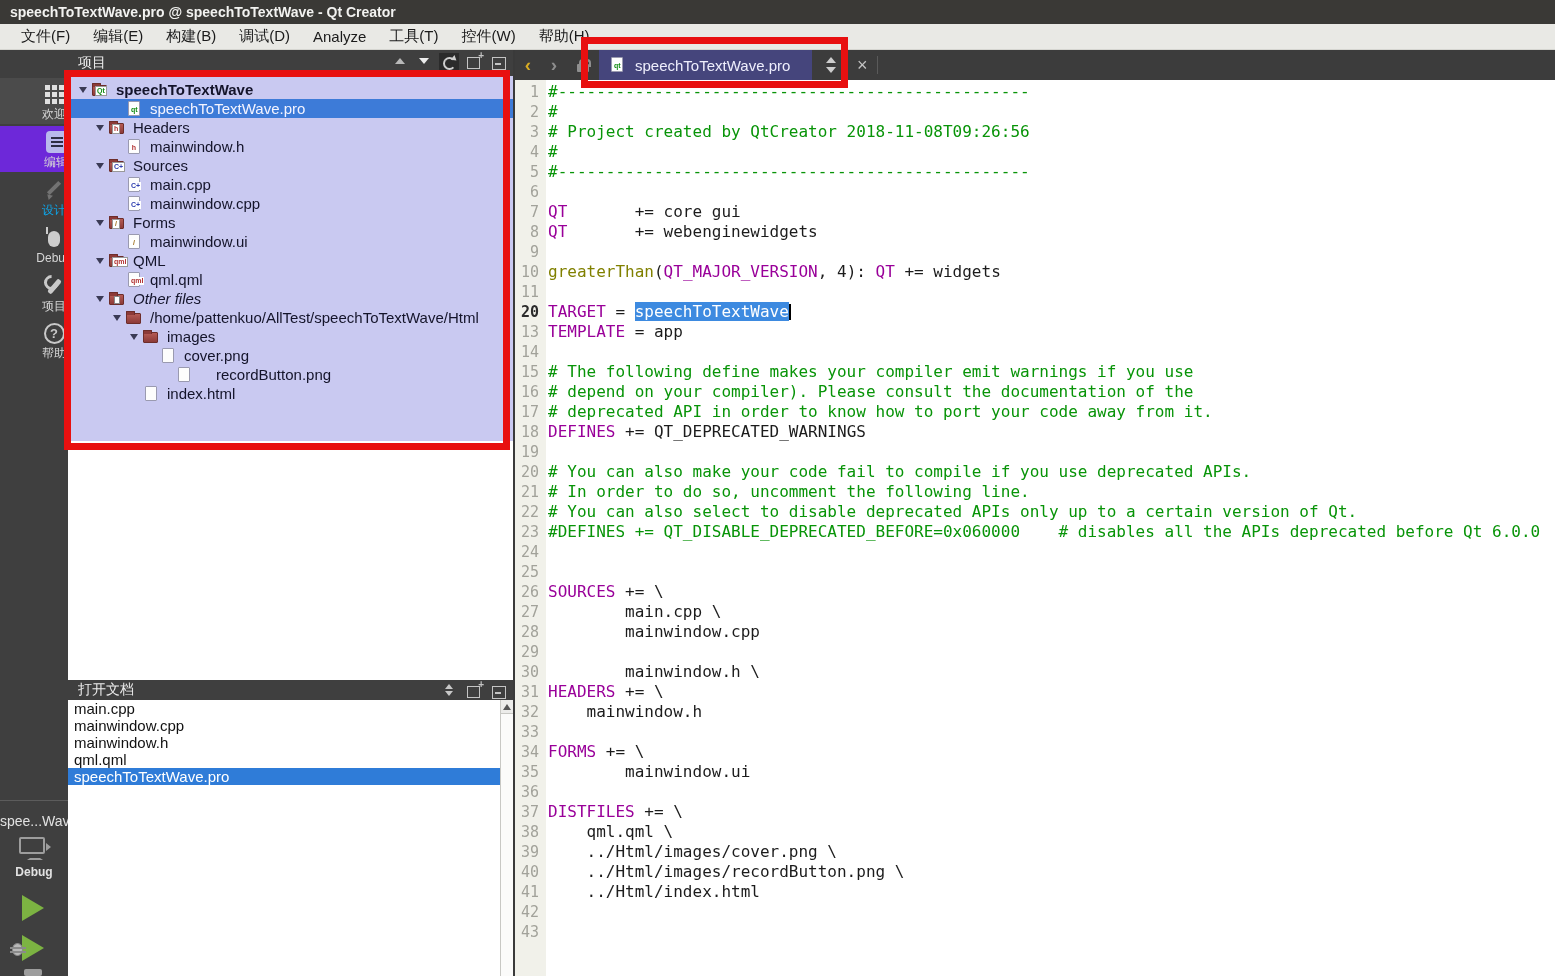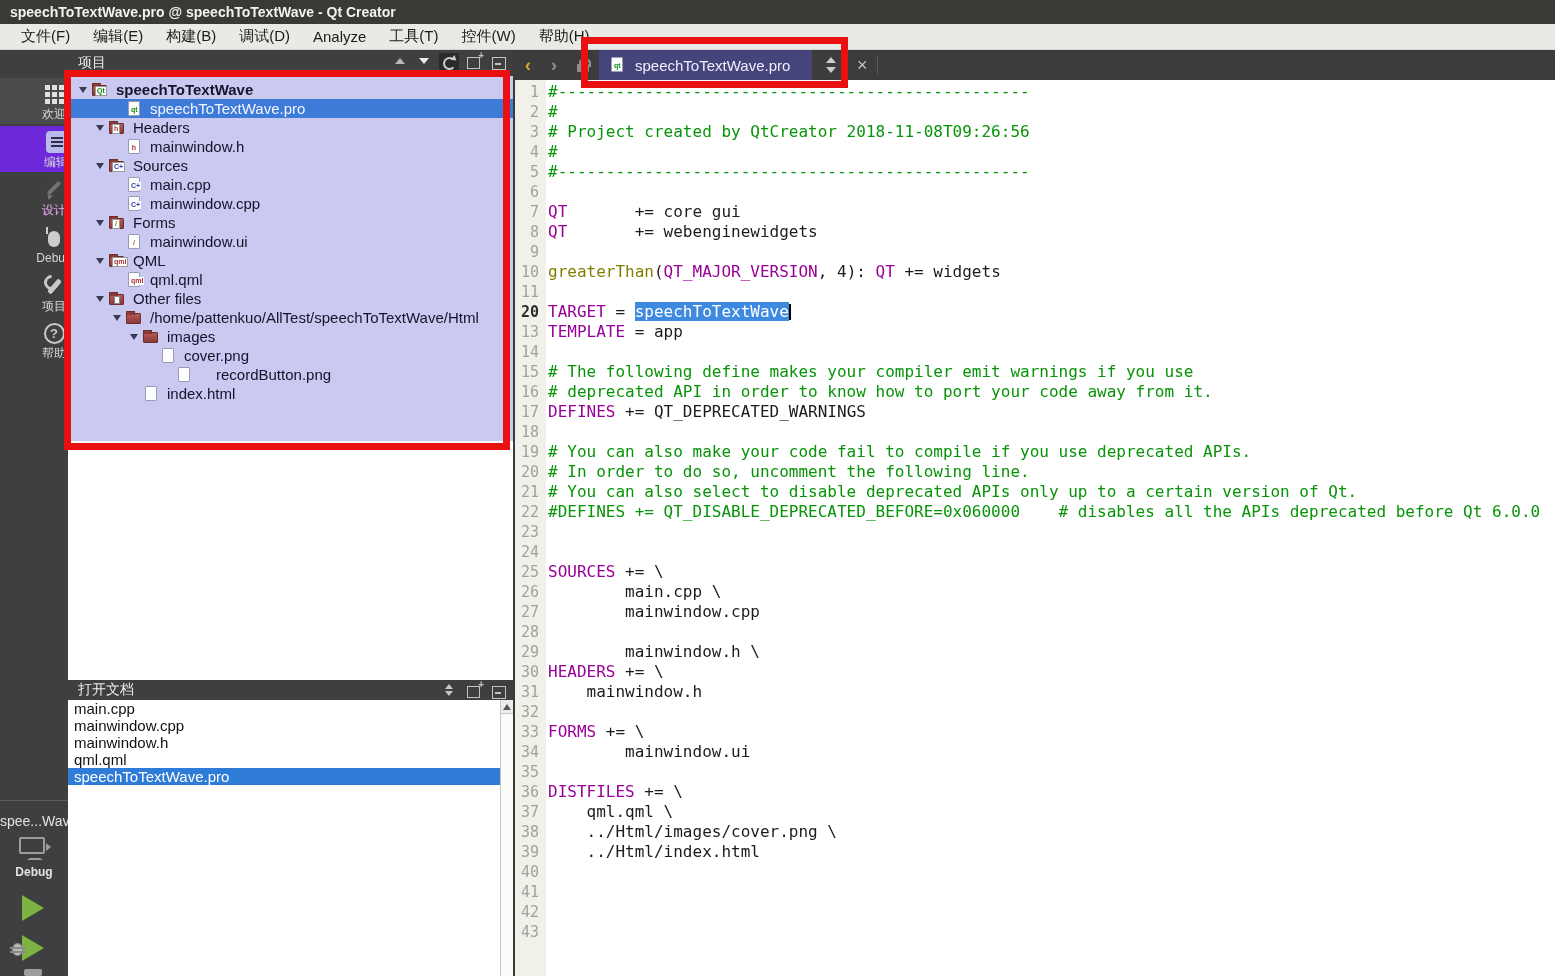--- a/index.html
+++ b/index.html
@@ -17,21 +17,21 @@
   .menu-item { font-size:15px; color:#1b1b1b; padding:2px 12px 2px 11px; white-space:nowrap; }
 
   
   #modebar { position:absolute; left:0; top:50px; width:68px; height:926px;
              background:#3f3f3f; padding-top:28px; }
   .mode { width:68px; height:46px; margin-bottom:2px; display:flex; flex-direction:column;
           align-items:center; justify-content:center;padding-left:40px; }
   .mode .mlabel { font-size:12px; color:#d6d6d6; margin-top:3px; line-height:12px; }
   .mode.highlight { background:#4b4b4b; }
   .mode.active { background:#6d28d9;align-items:flex-end; }
-  .mode.disabled .mlabel { color:#f0abfc; }
+  .mode.disabled .mlabel { color:#0ea5e9; }
 
   .micon { position:relative; width:24px; height:22px; }
   .grid-icon::before { content:""; position:absolute; left:3px; top:2px; width:5px; height:5px;
       background:#e0e0e0;
       box-shadow:7px 0 #e0e0e0, 14px 0 #e0e0e0, 0 7px #e0e0e0, 7px 7px #e0e0e0,
                  14px 7px #e0e0e0, 0 14px #e0e0e0, 7px 14px #e0e0e0, 14px 14px #e0e0e0; }
   .edit-icon { background:#b9b9ec; border-radius:4px; width:22px; height:22px; }
   .edit-icon::before { content:""; position:absolute; left:5px; top:6px; width:12px; height:2px;
       background:#2e2e44; box-shadow:0 4px #2e2e44, 0 8px #2e2e44; }
   .pencil-icon::before { content:""; position:absolute; left:10px; top:1px; width:4px; height:16px;
@@ -342,21 +342,21 @@
           <span>QML</span>
         </div>
         <div class="trow" style="padding-left: 44px;">
           <span class="tspace"></span>
           <span class="ticon">
             <span class="t-file"></span>
             <span class="tbadge bc-red on-file">qml</span>
           </span>
           <span>qml.qml</span>
         </div>
-        <div class="trow" style="padding-left: 27px;">
+        <div class="trow" style="padding-left: 27px; font-style: italic;">
           <span class="tarrow"></span>
           <span class="ticon">
             <span class="t-folder"></span>
             <span class="badge-doc"></span>
           </span>
           <span>Other files</span>
         </div>
         <div class="trow" style="padding-left: 44px;">
           <span class="tarrow"></span>
           <span class="ticon">
@@ -488,20 +488,21 @@
         <div class="cline"></div>
         <div class="cline"><span class="kw">QT</span><span class="pl">       += core gui</span></div>
         <div class="cline"><span class="kw">QT</span><span class="pl">       += webenginewidgets</span></div>
         <div class="cline"></div>
         <div class="cline"><span class="fn">greaterThan</span><span class="pl">(</span><span class="kw">QT_MAJOR_VERSION</span><span class="pl">, 4): </span><span class="kw">QT</span><span class="pl"> += widgets</span></div>
         <div class="cline"></div>
         <div class="cline"><span class="kw">TARGET</span><span class="pl"> = </span><span class="selseg">speechToTextWave</span><span class="cursor"></span></div>
         <div class="cline"><span class="kw">TEMPLATE</span><span class="pl"> = app</span></div>
         <div class="cline"></div>
         <div class="cline"><span class="cm"># The following define makes your compiler emit warnings if you use</span></div>
+        <div class="cline"><span class="cm"># depend on your compiler). Please consult the documentation of the</span></div>
         <div class="cline"><span class="cm"># deprecated API in order to know how to port your code away from it.</span></div>
         <div class="cline"><span class="kw">DEFINES</span><span class="pl"> += QT_DEPRECATED_WARNINGS</span></div>
         <div class="cline"></div>
         <div class="cline"><span class="cm"># You can also make your code fail to compile if you use deprecated APIs.</span></div>
         <div class="cline"><span class="cm"># In order to do so, uncomment the following line.</span></div>
         <div class="cline"><span class="cm"># You can also select to disable deprecated APIs only up to a certain version of Qt.</span></div>
         <div class="cline"><span class="cm">#DEFINES += QT_DISABLE_DEPRECATED_BEFORE=0x060000    # disables all the APIs deprecated before Qt 6.0.0</span></div>
         <div class="cline"></div>
         <div class="cline"></div>
         <div class="cline"><span class="kw">SOURCES</span><span class="pl"> += \</span></div>
@@ -511,20 +512,21 @@
         <div class="cline"><span class="pl">        mainwindow.h \</span></div>
         <div class="cline"><span class="kw">HEADERS</span><span class="pl"> += \</span></div>
         <div class="cline"><span class="pl">    mainwindow.h</span></div>
         <div class="cline"></div>
         <div class="cline"><span class="kw">FORMS</span><span class="pl"> += \</span></div>
         <div class="cline"><span class="pl">        mainwindow.ui</span></div>
         <div class="cline"></div>
         <div class="cline"><span class="kw">DISTFILES</span><span class="pl"> += \</span></div>
         <div class="cline"><span class="pl">    qml.qml \</span></div>
         <div class="cline"><span class="pl">    ../Html/images/cover.png \</span></div>
+        <div class="cline"><span class="pl">    ../Html/images/recordButton.png \</span></div>
         <div class="cline"><span class="pl">    ../Html/index.html</span></div>
         <div class="cline"></div>
       </div>
   </div>
 
   <div id="anno-tree" class="annotation" style="border-color: rgb(232, 16, 16);"></div>
   <div id="anno-tab" class="annotation" style="border-color: rgb(232, 16, 16);"></div>
 
 </div>
 

